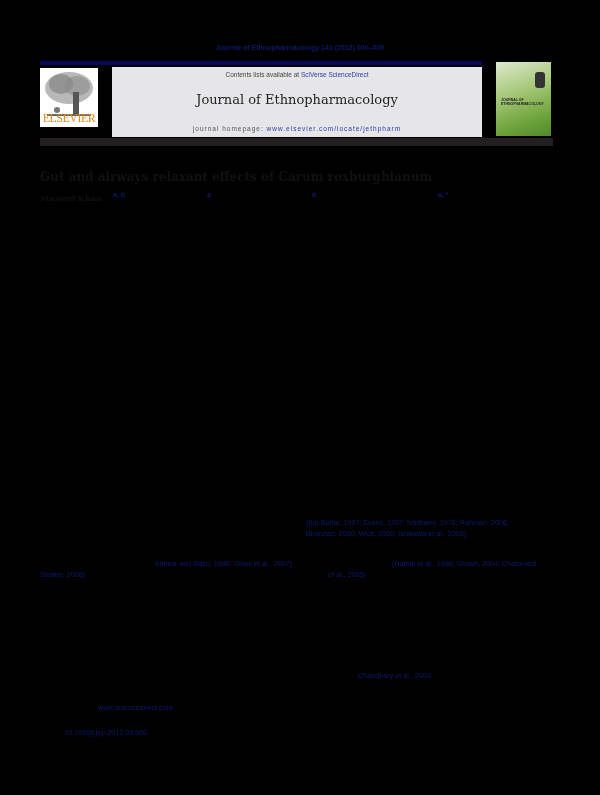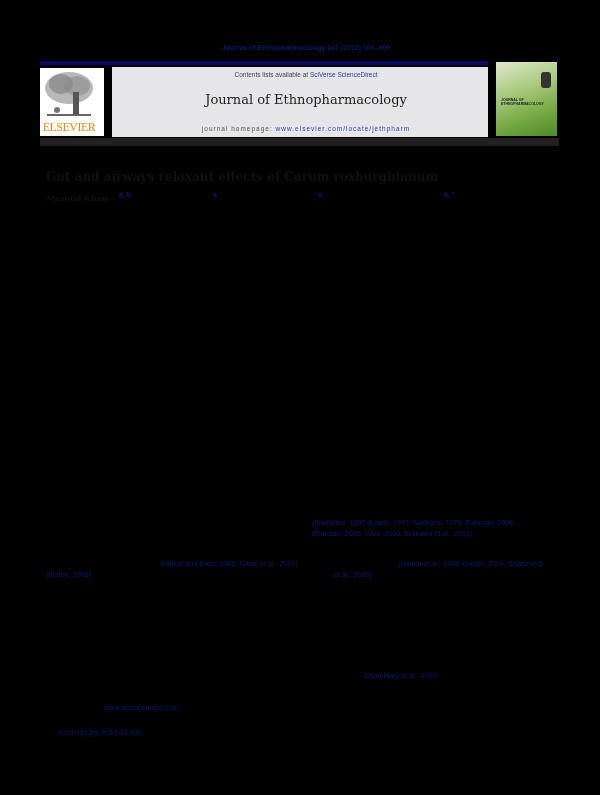--- a/index.html
+++ b/index.html
@@ -1,21 +1,21 @@
 <!DOCTYPE html>
 <html><head>
 <meta charset="utf-8">
 <style>
   html, body { margin:0; padding:0; }
   body { width:600px; height:795px; background:#000; position:relative; overflow:hidden;
          font-family:"Liberation Sans", sans-serif; }
-  .abs { position:absolute;padding-left:6px; }
+  .abs { position:absolute; }
   .doi { left:0; width:600px; top:44px; text-align:center; color:#0a1a6e; font-size:7px; font-weight:bold; }
   .navybar { left:40px; top:61px; width:442px; height:4px; background:#0a0a5c; }
-  .logo { left:40px; top:68px; width:58px; height:68px; background:#fff; }
+  .logo { left:40px; top:68px; width:58px; height:59px; background:#fff; }
   .logo .tree { position:absolute; left:3px; top:2px; width:52px; height:50px; }
   .logo .brand { position:absolute; left:0; bottom:1px; width:58px; text-align:center;
                  color:#e88a1a; font-family:"Liberation Serif", serif; font-size:12px; letter-spacing:-0.5px; }
   .hdrbox { left:112px; top:67px; width:370px; height:70px; background:#e6e6e8; }
   .contents { position:absolute; top:4px; width:100%; text-align:center; font-size:6.5px; color:#444; }
   .contents .sd { color:#2a3aa8; }
   .jtitle { position:absolute; top:25px; width:100%; text-align:center; font-family:"DejaVu Serif", serif;
             font-size:13px; color:#222; }
   .homepage { position:absolute; top:58px; width:100%; text-align:center; font-size:6.5px; color:#555; letter-spacing:1px; }
   .homepage .url { color:#2a3aa8; }
@@ -75,13 +75,13 @@
 <span class="abs sup" style="left:438px;top:191px;">a, *</span>
 
 <div class="abs cite" style="left:306px;top:517px;">(Ibn-Baitar, 1997; Evans, 1997; Nadkarni, 1976; Rahman, 2006;</div>
 <div class="abs cite" style="left:306px;top:528px;">Bhandari, 2000; Wick, 2000; Ishikawa et al., 2003)</div>
 <div class="abs cite" style="left:155px;top:558px;">Kirtikar and Basu, 1986; Gilani et al., 2007)</div>
 <div class="abs cite" style="left:40px;top:569px;">Shafee, 2008)</div>
 <div class="abs cite" style="left:392px;top:558px;text-align:center;">(Hamdi et al., 1998; Ghosh, 2004; Chaturvedi</div>
 <div class="abs cite" style="left:304px;top:569px;margin-left:24px;">et al., 2005)</div>
 <div class="abs cite" style="left:358px;top:670px;">Chaudhary et al., 2003</div>
 <div class="abs cite" style="left:98px;top:702px;">www.sciencedirect.com</div>
-<div class="abs cite" style="left:52px;top:727px;text-align:center;">10.1016/j.jep.2012.03.000</div>
+<div class="abs cite" style="left:64px;top:727px;text-align:center;">10.1016/j.jep.2012.03.000</div>
 
 </body></html>

